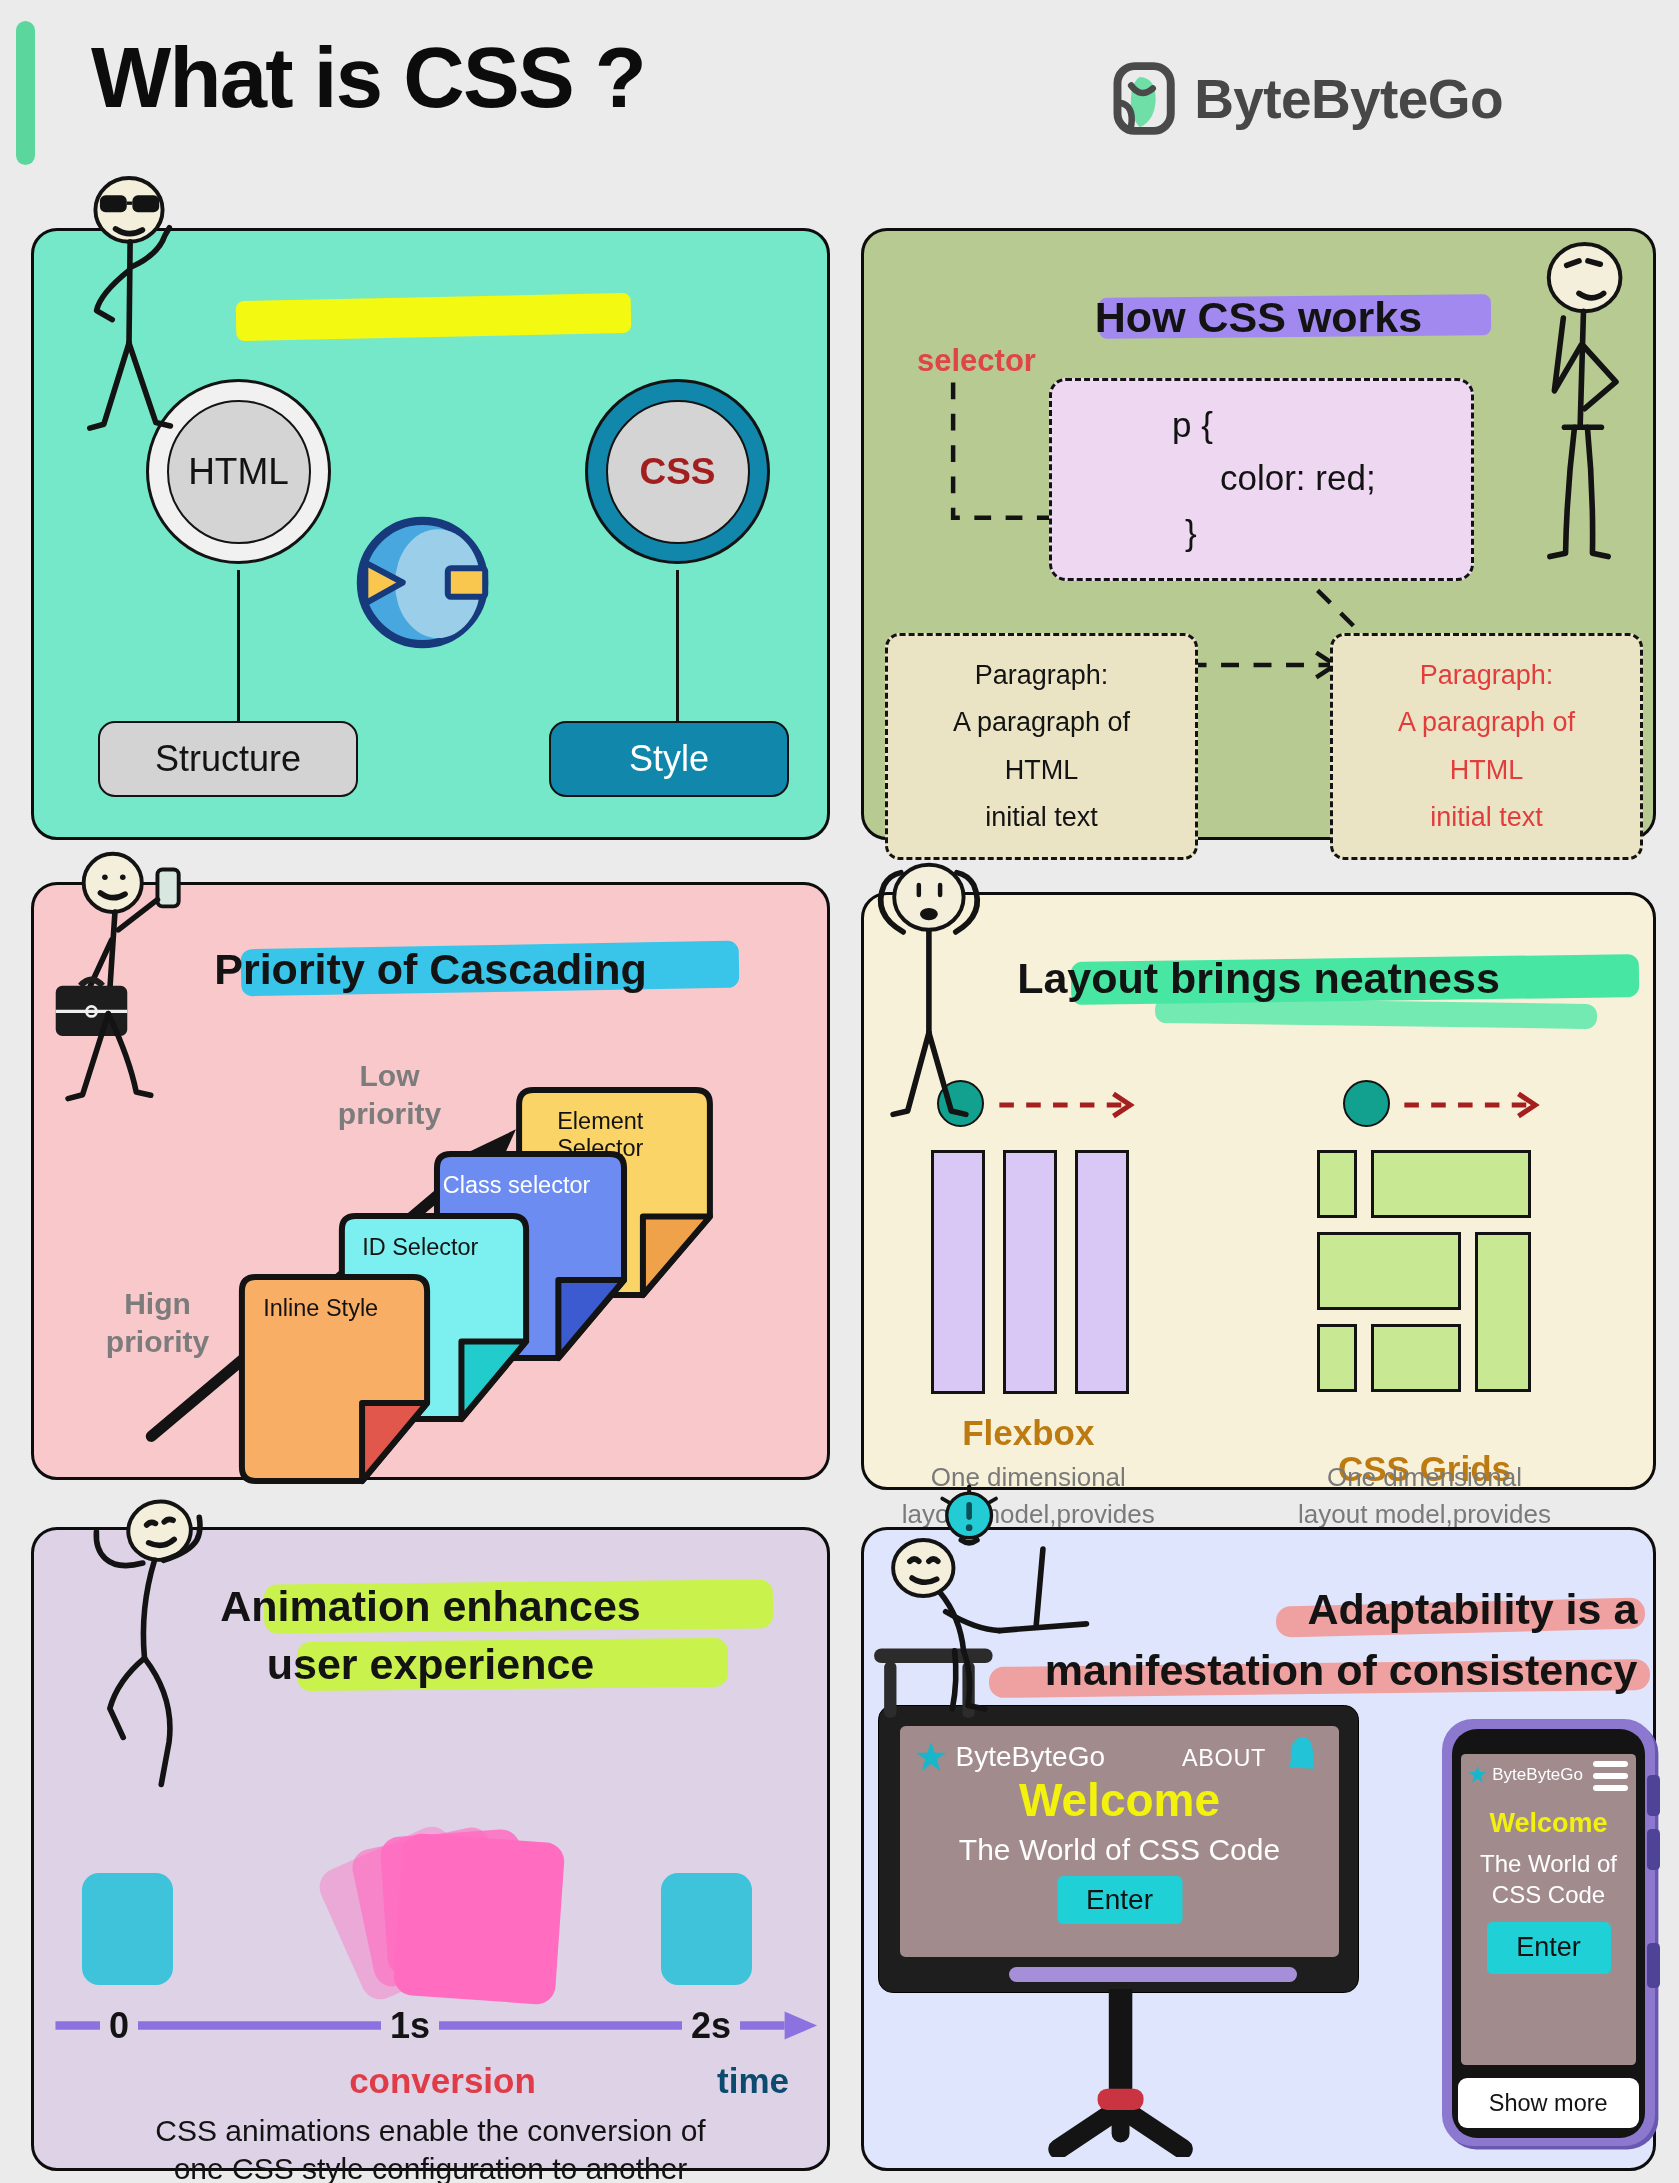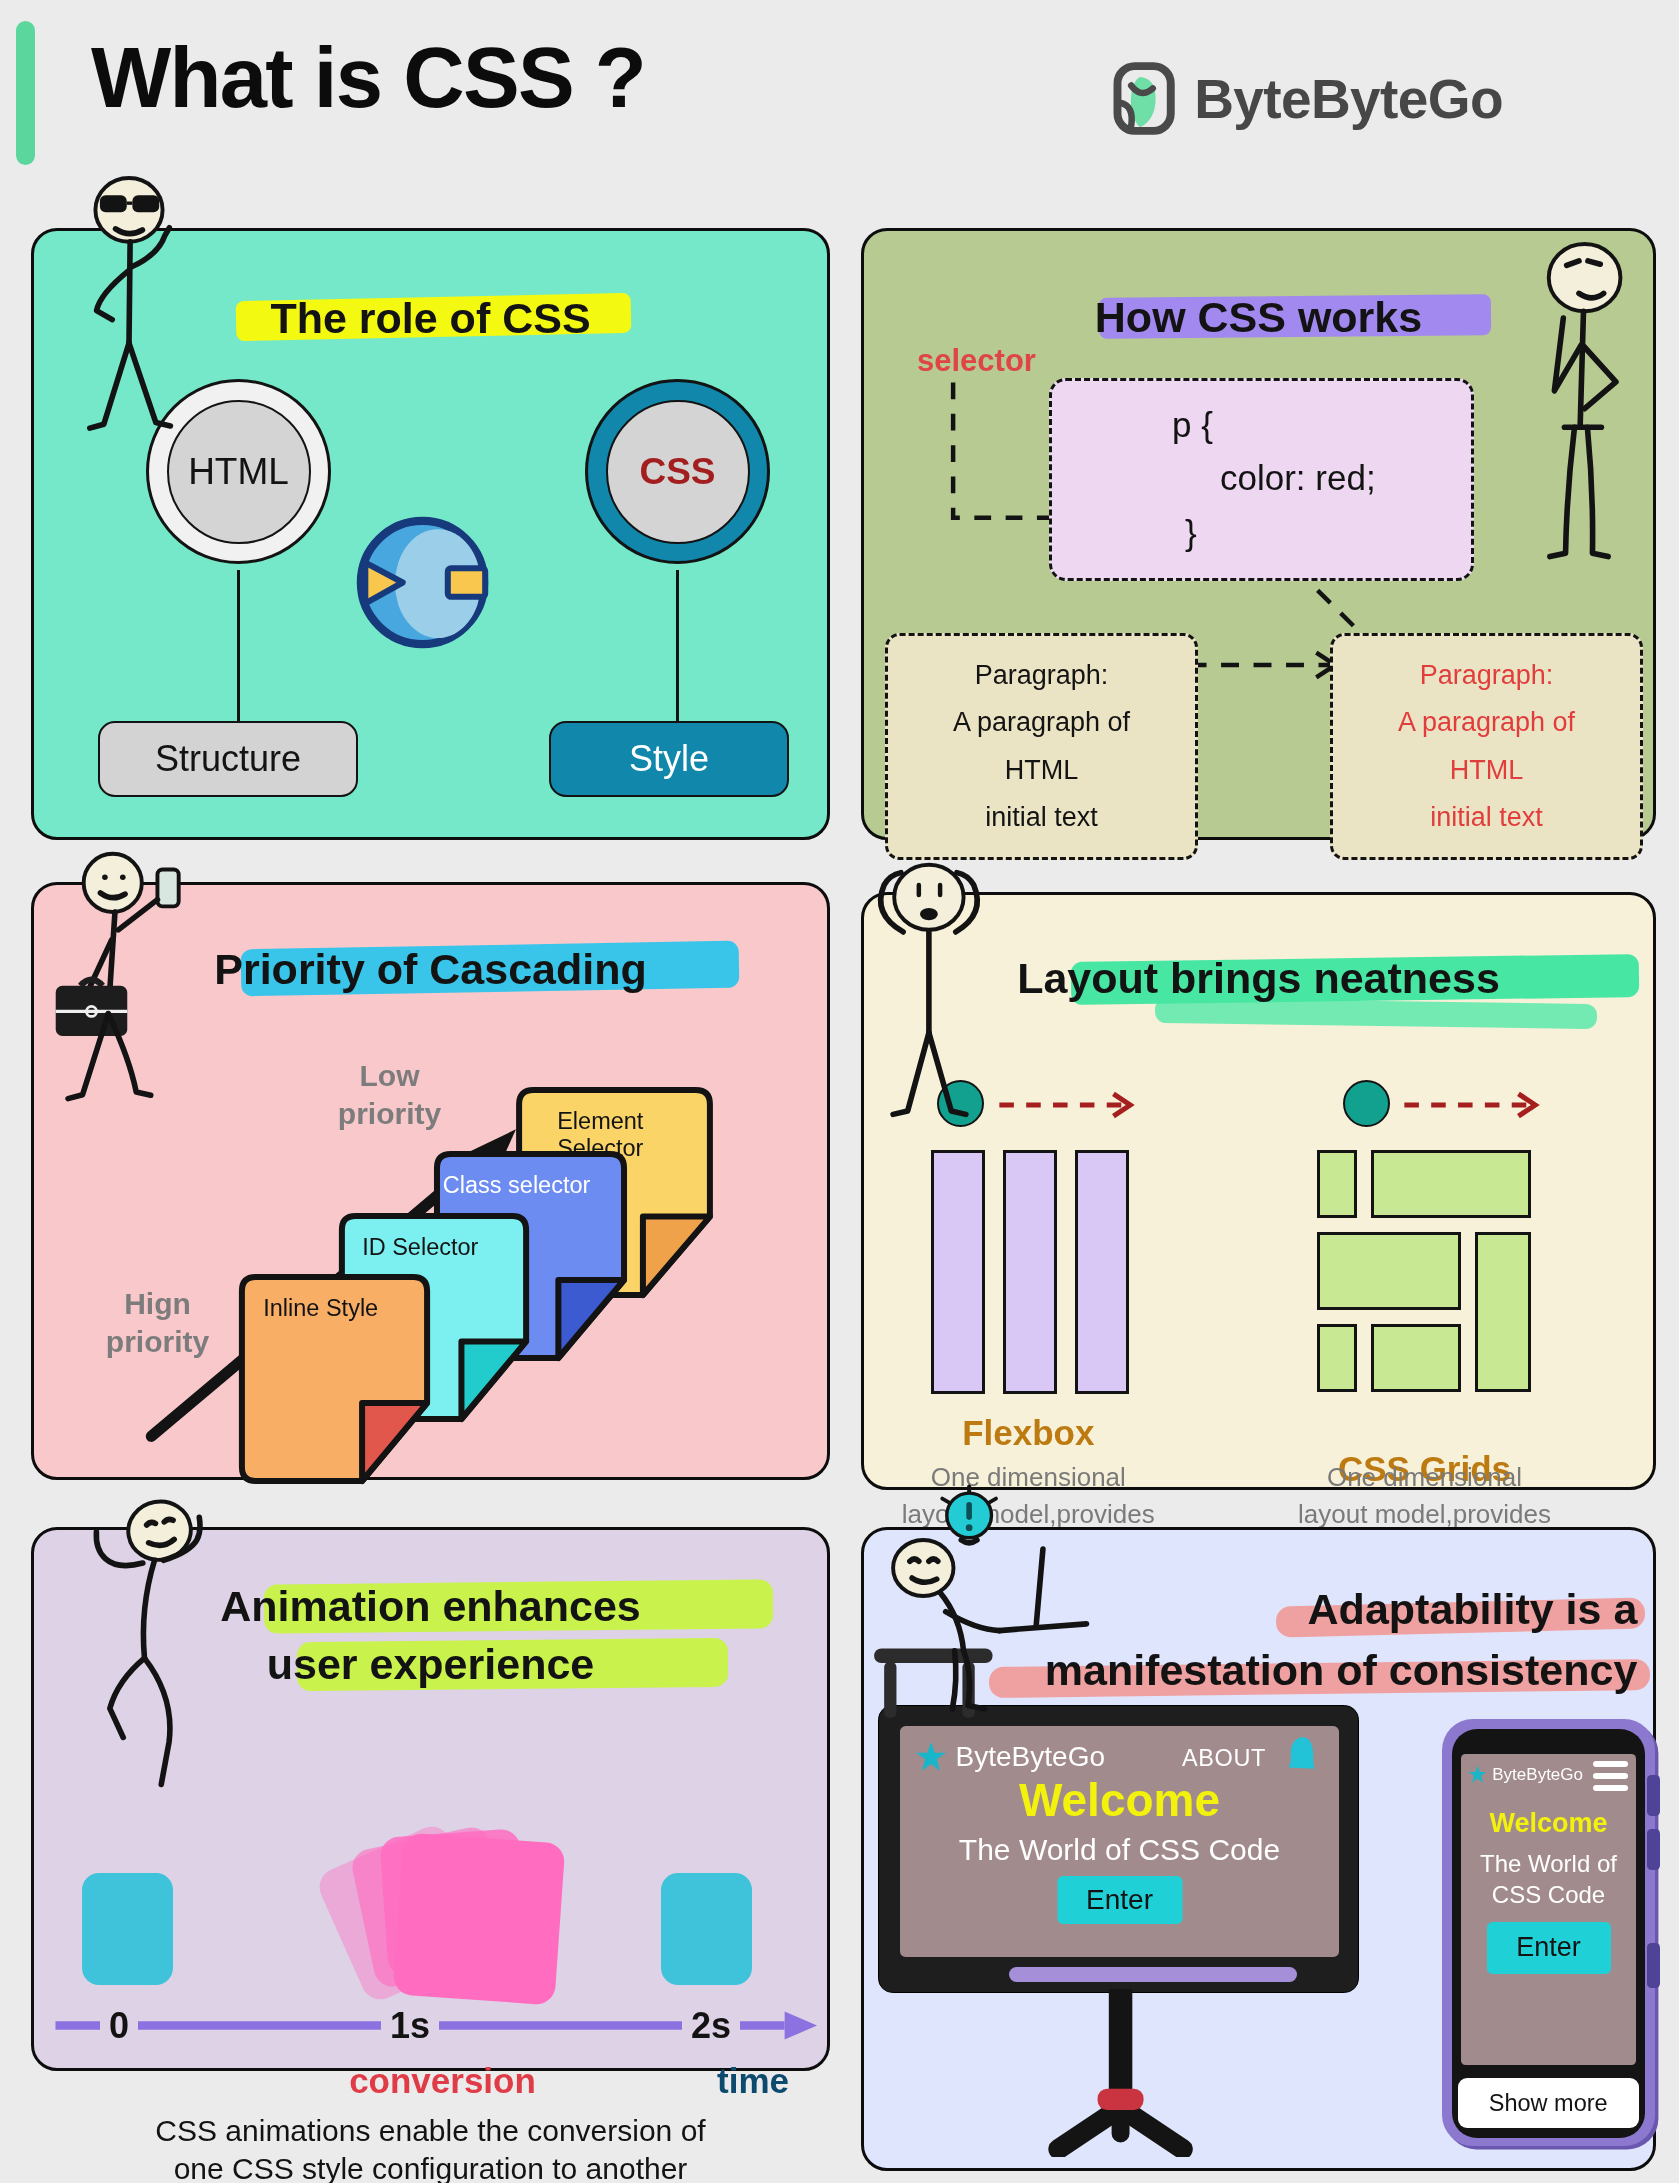--- a/index.html
+++ b/index.html
@@ -26,21 +26,21 @@
   #accent-bar{left:15.7px;top:21px;width:19px;height:144px;border-radius:10px;background:#5bd79e;}
   #page-title{left:91px;top:29px;font-size:85px;font-weight:900;letter-spacing:-1.7px;color:#0c0c0c;}
   #brand-logo{left:1111px;top:52px;display:flex;align-items:center;gap:11.2px;}
   #brand-logo .brand-text{font-size:55px;font-weight:700;color:#474747;letter-spacing:-0.6px;}
 
   
   #panel-role    {left:31px;  top:228px;  width:799px; height:612px; background:var(--p1);}
   #panel-how     {left:861px;top:228px;  width:795px; height:612px; background:var(--p2);}
   #panel-cascade {left:31px;  top:882px; width:799px; height:598px; background:var(--p3);}
   #panel-layout  {left:861px;top:892px; width:795px; height:598px; background:var(--p4);}
-  #panel-anim    {left:31px;  top:1527px; width:799px; height:544px; background:var(--p5);}
+  #panel-anim    {left:31px;  top:1527px; width:799px; height:644px; background:var(--p5);}
   #panel-adapt   {left:861px;top:1527px; width:795px; height:644px; background:var(--p6);}
 
   
   #role-hl{left:202px;top:66px;width:395px;height:40px;background:var(--hl-yellow);transform:rotate(-1.2deg);}
   #role-title{top:63px;}
   .ring{position:absolute;width:185px;height:185px;border-radius:50%;border:3.9px solid var(--ink);
         display:flex;align-items:center;justify-content:center;}
   .ring .inner{width:144px;height:144px;border-radius:50%;border:2.8px solid var(--ink);background:#d4d4d4;
         display:flex;align-items:center;justify-content:center;font-size:37px;}
   #html-ring{left:112px;top:148px;background:#f1f1f1;}
@@ -175,21 +175,20 @@
     <path d="M40,20 C58,22 62,34 62,50 C62,70 54,84 40,90 C30,80 26,62 28,46 C29,34 33,24 40,20 Z" fill="#6fdfa7"></path>
     <rect x="9" y="5" width="74" height="90" rx="24" fill="none" stroke="#4a4a4a" stroke-width="11"></rect>
     <path d="M28,32 C37,44 46,46 58,36" stroke="#4a4a4a" stroke-width="9" fill="none" stroke-linecap="round"></path>
     <path d="M12,56 C26,58 31,70 28,88" stroke="#4a4a4a" stroke-width="9" fill="none" stroke-linecap="round"></path>
   </svg>
   <span class="brand-text">ByteByteGo</span>
 </div>
 
 <section class="panel" id="panel-role">
   <div class="hl" id="role-hl"></div>
-  <h2 class="ptitle" id="role-title">The role of CSS</h2>
 
   <div class="ring" id="html-ring">
     <div class="inner">HTML</div>
   </div>
   <div class="ring" id="css-ring">
     <div class="inner">CSS</div>
   </div>
 
   <svg class="abs" id="role-sphere" viewBox="0 0 260 260">
     <circle cx="130" cy="130" r="112" fill="#49a7e0" stroke="#173a7d" stroke-width="15"></circle>

